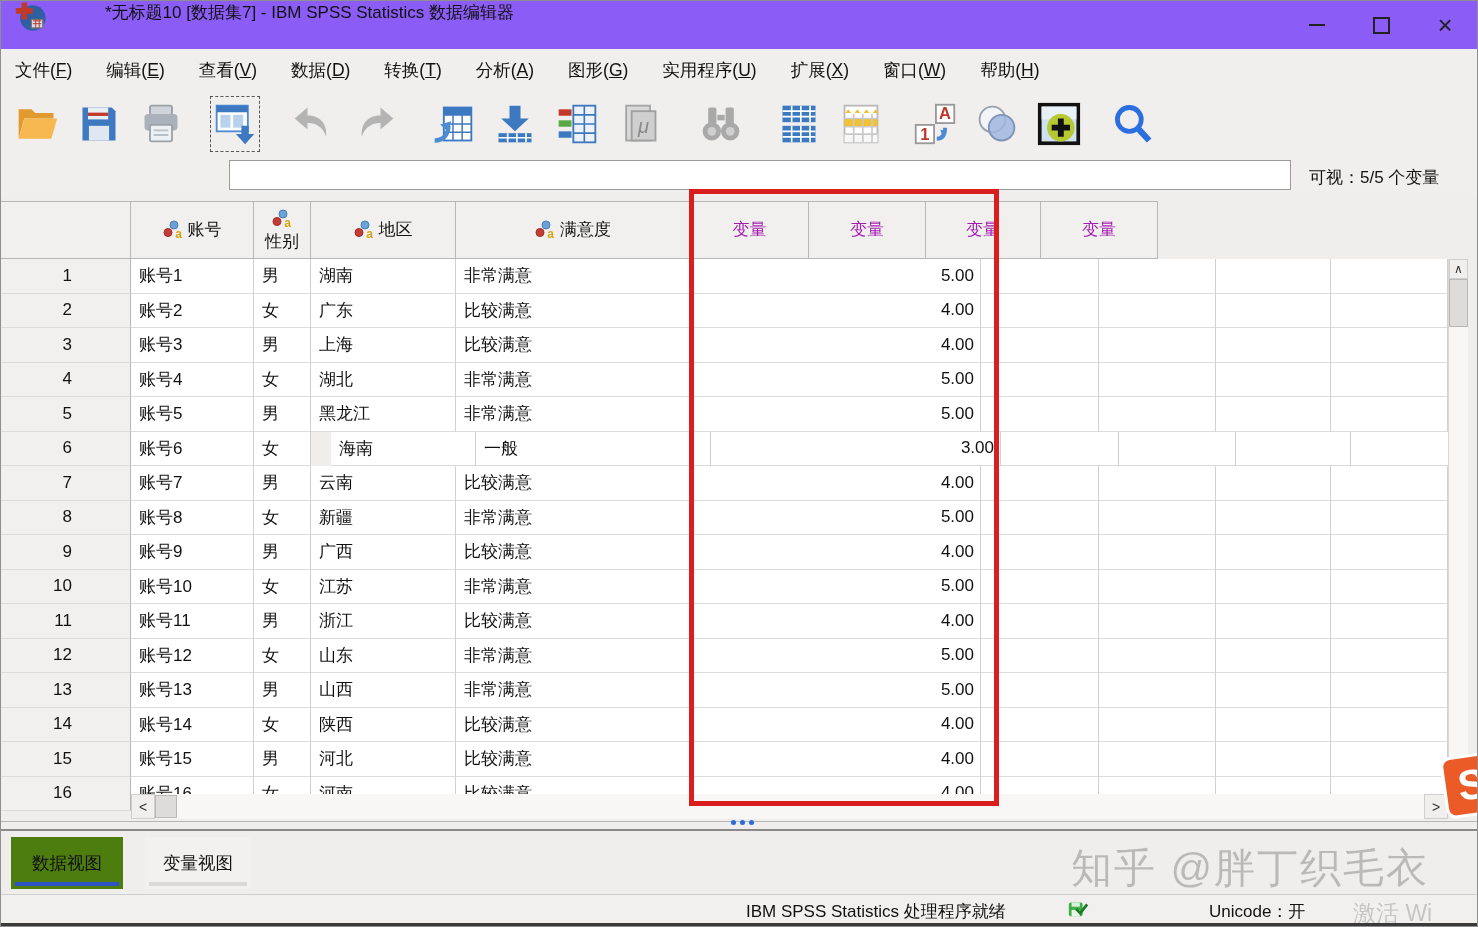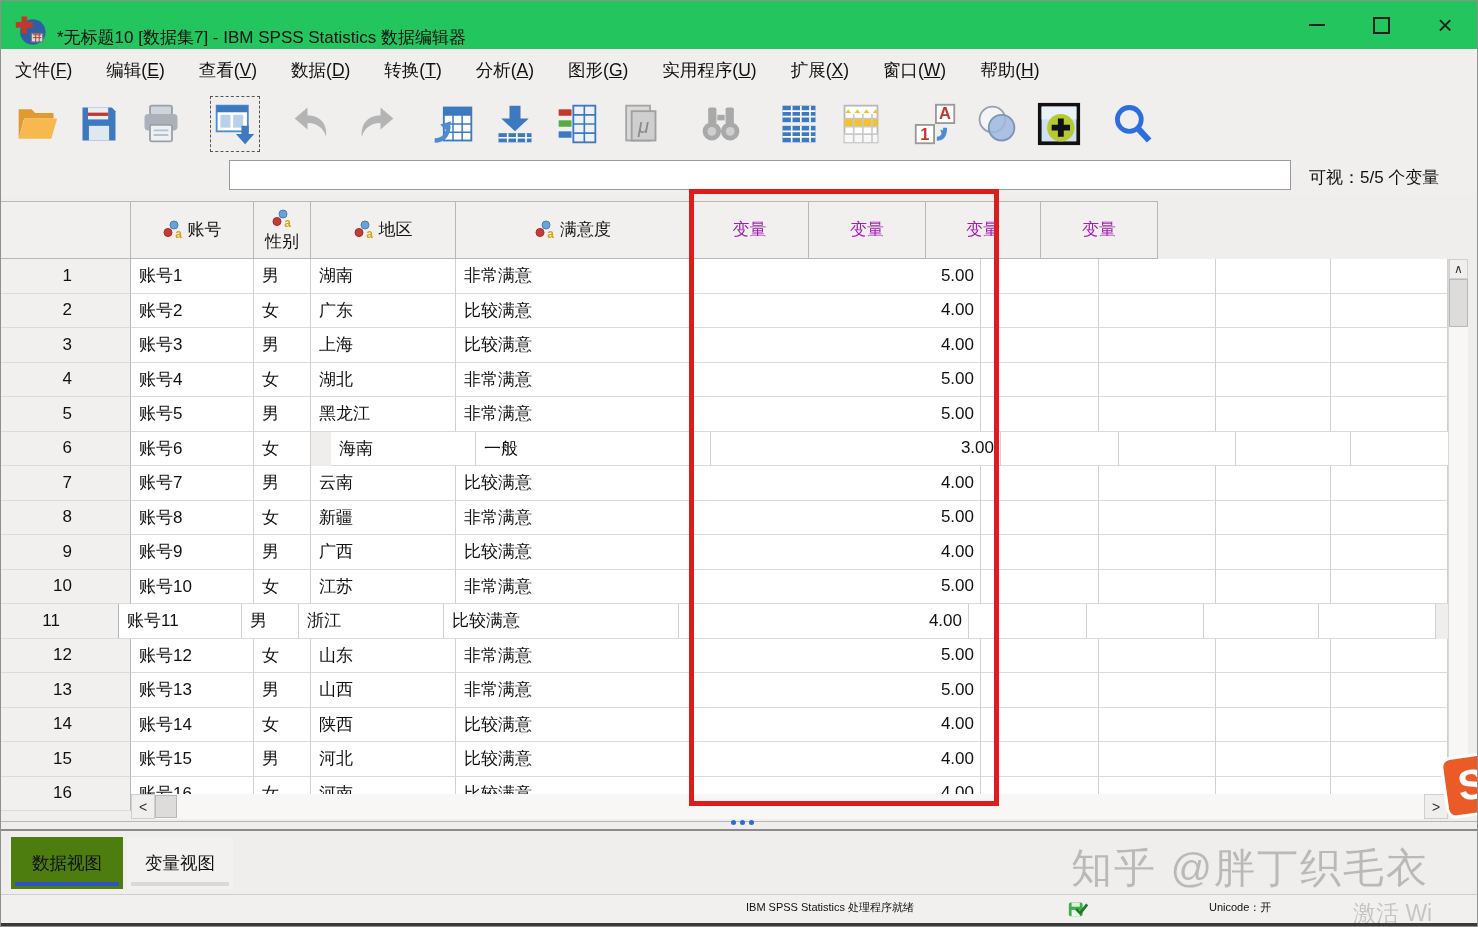--- a/index.html
+++ b/index.html
@@ -1,22 +1,22 @@
 <!DOCTYPE html>
 <html><head>
 <meta charset="utf-8">
 <style>
   html,body{margin:0;padding:0;background:#8a8a8a;}
   .screen{position:relative;width:1478px;height:927px;overflow:hidden;background:#efeeec;
           border:1px solid #8f8f8f;box-sizing:border-box;
           font-family:"Liberation Sans","DejaVu Sans",sans-serif;color:#111;}
   u{text-decoration:underline;}
   
-  .titlebar{position:absolute;left:0;top:0;right:0;height:48px;background:#22c55e;
-            border-bottom:1px solid #e6e6e6;display:flex;align-items:flex-end;}
+  .titlebar{position:absolute;left:0;top:0;right:0;height:48px;background:#8b5cf6;
+            border-bottom:1px solid #e6e6e6;display:flex;align-items:flex-start;gap:48px;}
   .appicon{width:34px;height:34px;margin:0 10px 0 12px;flex:none;}
   .title{font-size:17px;white-space:nowrap;}
   .wctrls{margin-left:auto;display:flex;height:48px;}
   .wbtn{width:64px;height:48px;display:flex;align-items:center;justify-content:center;}
   .glyph-min{width:16px;border-top:2px solid #222;}
   .glyph-max{width:13px;height:13px;border:2px solid #222;}
   .glyph-close{font-size:26px;line-height:1;color:#222;}
   
   .menubar{position:absolute;left:0;top:48px;right:0;height:42px;background:#f0efee;
            display:flex;align-items:center;padding-left:14px;font-size:17.5px;}
@@ -68,27 +68,27 @@
          background:#2a6add;box-shadow:9px 0 0 #2a6add,18px 0 0 #2a6add;z-index:35;}
   .splitline{position:absolute;left:0;top:820px;right:0;height:1px;background:#b8b6b3;z-index:25;}
   .redbox{position:absolute;left:688px;top:188px;width:310px;height:617px;border:5px solid #da1d1d;
           box-sizing:border-box;z-index:40;pointer-events:none;}
   
   .tabbar{position:absolute;left:0;top:828px;right:0;height:65px;background:#efeeec;
           border-top:2px solid #8a8a8a;box-sizing:border-box;}
   .tab{position:absolute;top:6px;height:52px;display:flex;align-items:center;justify-content:center;
        font-size:17.5px;}
   .tab.t1{left:10px;width:112px;background:#4d7c0f;}
-  .tab.t2{left:126px;width:106px;background:#f2f1ef;}
+  .tab.t2{left:144px;width:106px;background:#f2f1ef;}
   .tabline{position:absolute;left:4px;right:4px;bottom:3px;height:4px;}
   .t1 .tabline{background:#2d53c4;}
   .t2 .tabline{background:#dbd9d5;}
   
   .statusbar{position:absolute;left:0;top:893px;right:0;height:29px;background:#f1f0ef;
-             border-top:1px solid #cfcfcf;font-size:11px;}
+             border-top:1px solid #cfcfcf;font-size:17px;}
   .st-proc{position:absolute;left:745px;top:5px;white-space:nowrap;}
   .st-icon{position:absolute;left:1066px;top:3px;width:22px;height:22px;}
   .st-icon svg{width:22px;height:22px;}
   .st-uni{position:absolute;left:1208px;top:5px;white-space:nowrap;}
   .bottomstrip{position:absolute;left:0;top:922px;right:0;height:5px;background:#3a3a3a;}
   
   .wm-zhihu{position:absolute;left:1070px;top:840px;font-size:41px;color:rgba(0,0,0,0.22);
             z-index:70;letter-spacing:2px;white-space:nowrap;}
   .wm-act{position:absolute;left:1352px;top:897px;font-size:23px;color:rgba(0,0,0,0.18);
           z-index:70;white-space:nowrap;}
@@ -441,21 +441,21 @@
           <div class="cell" style="width: 57px;">女</div>
           <div class="cell" style="width: 145px;">江苏</div>
           <div class="cell" style="width: 235px;">非常满意</div>
           <div class="cell right" style="width: 290px;">5.00</div>
           <div class="cell" style="width: 118px;"></div>
           <div class="cell" style="width: 117px;"></div>
           <div class="cell" style="width: 115px;"></div>
           <div class="cell" style="width: 117px;"></div>
         </div>
         <div class="grow">
-          <div class="cell rn" style="width: 118px;">11</div>
+          <div class="cell rn" style="width: 130px;">11</div>
           <div class="cell" style="width: 123px;">账号11</div>
           <div class="cell" style="width: 57px;">男</div>
           <div class="cell" style="width: 145px;">浙江</div>
           <div class="cell" style="width: 235px;">比较满意</div>
           <div class="cell right" style="width: 290px;">4.00</div>
           <div class="cell" style="width: 118px;"></div>
           <div class="cell" style="width: 117px;"></div>
           <div class="cell" style="width: 115px;"></div>
           <div class="cell" style="width: 117px;"></div>
         </div>

